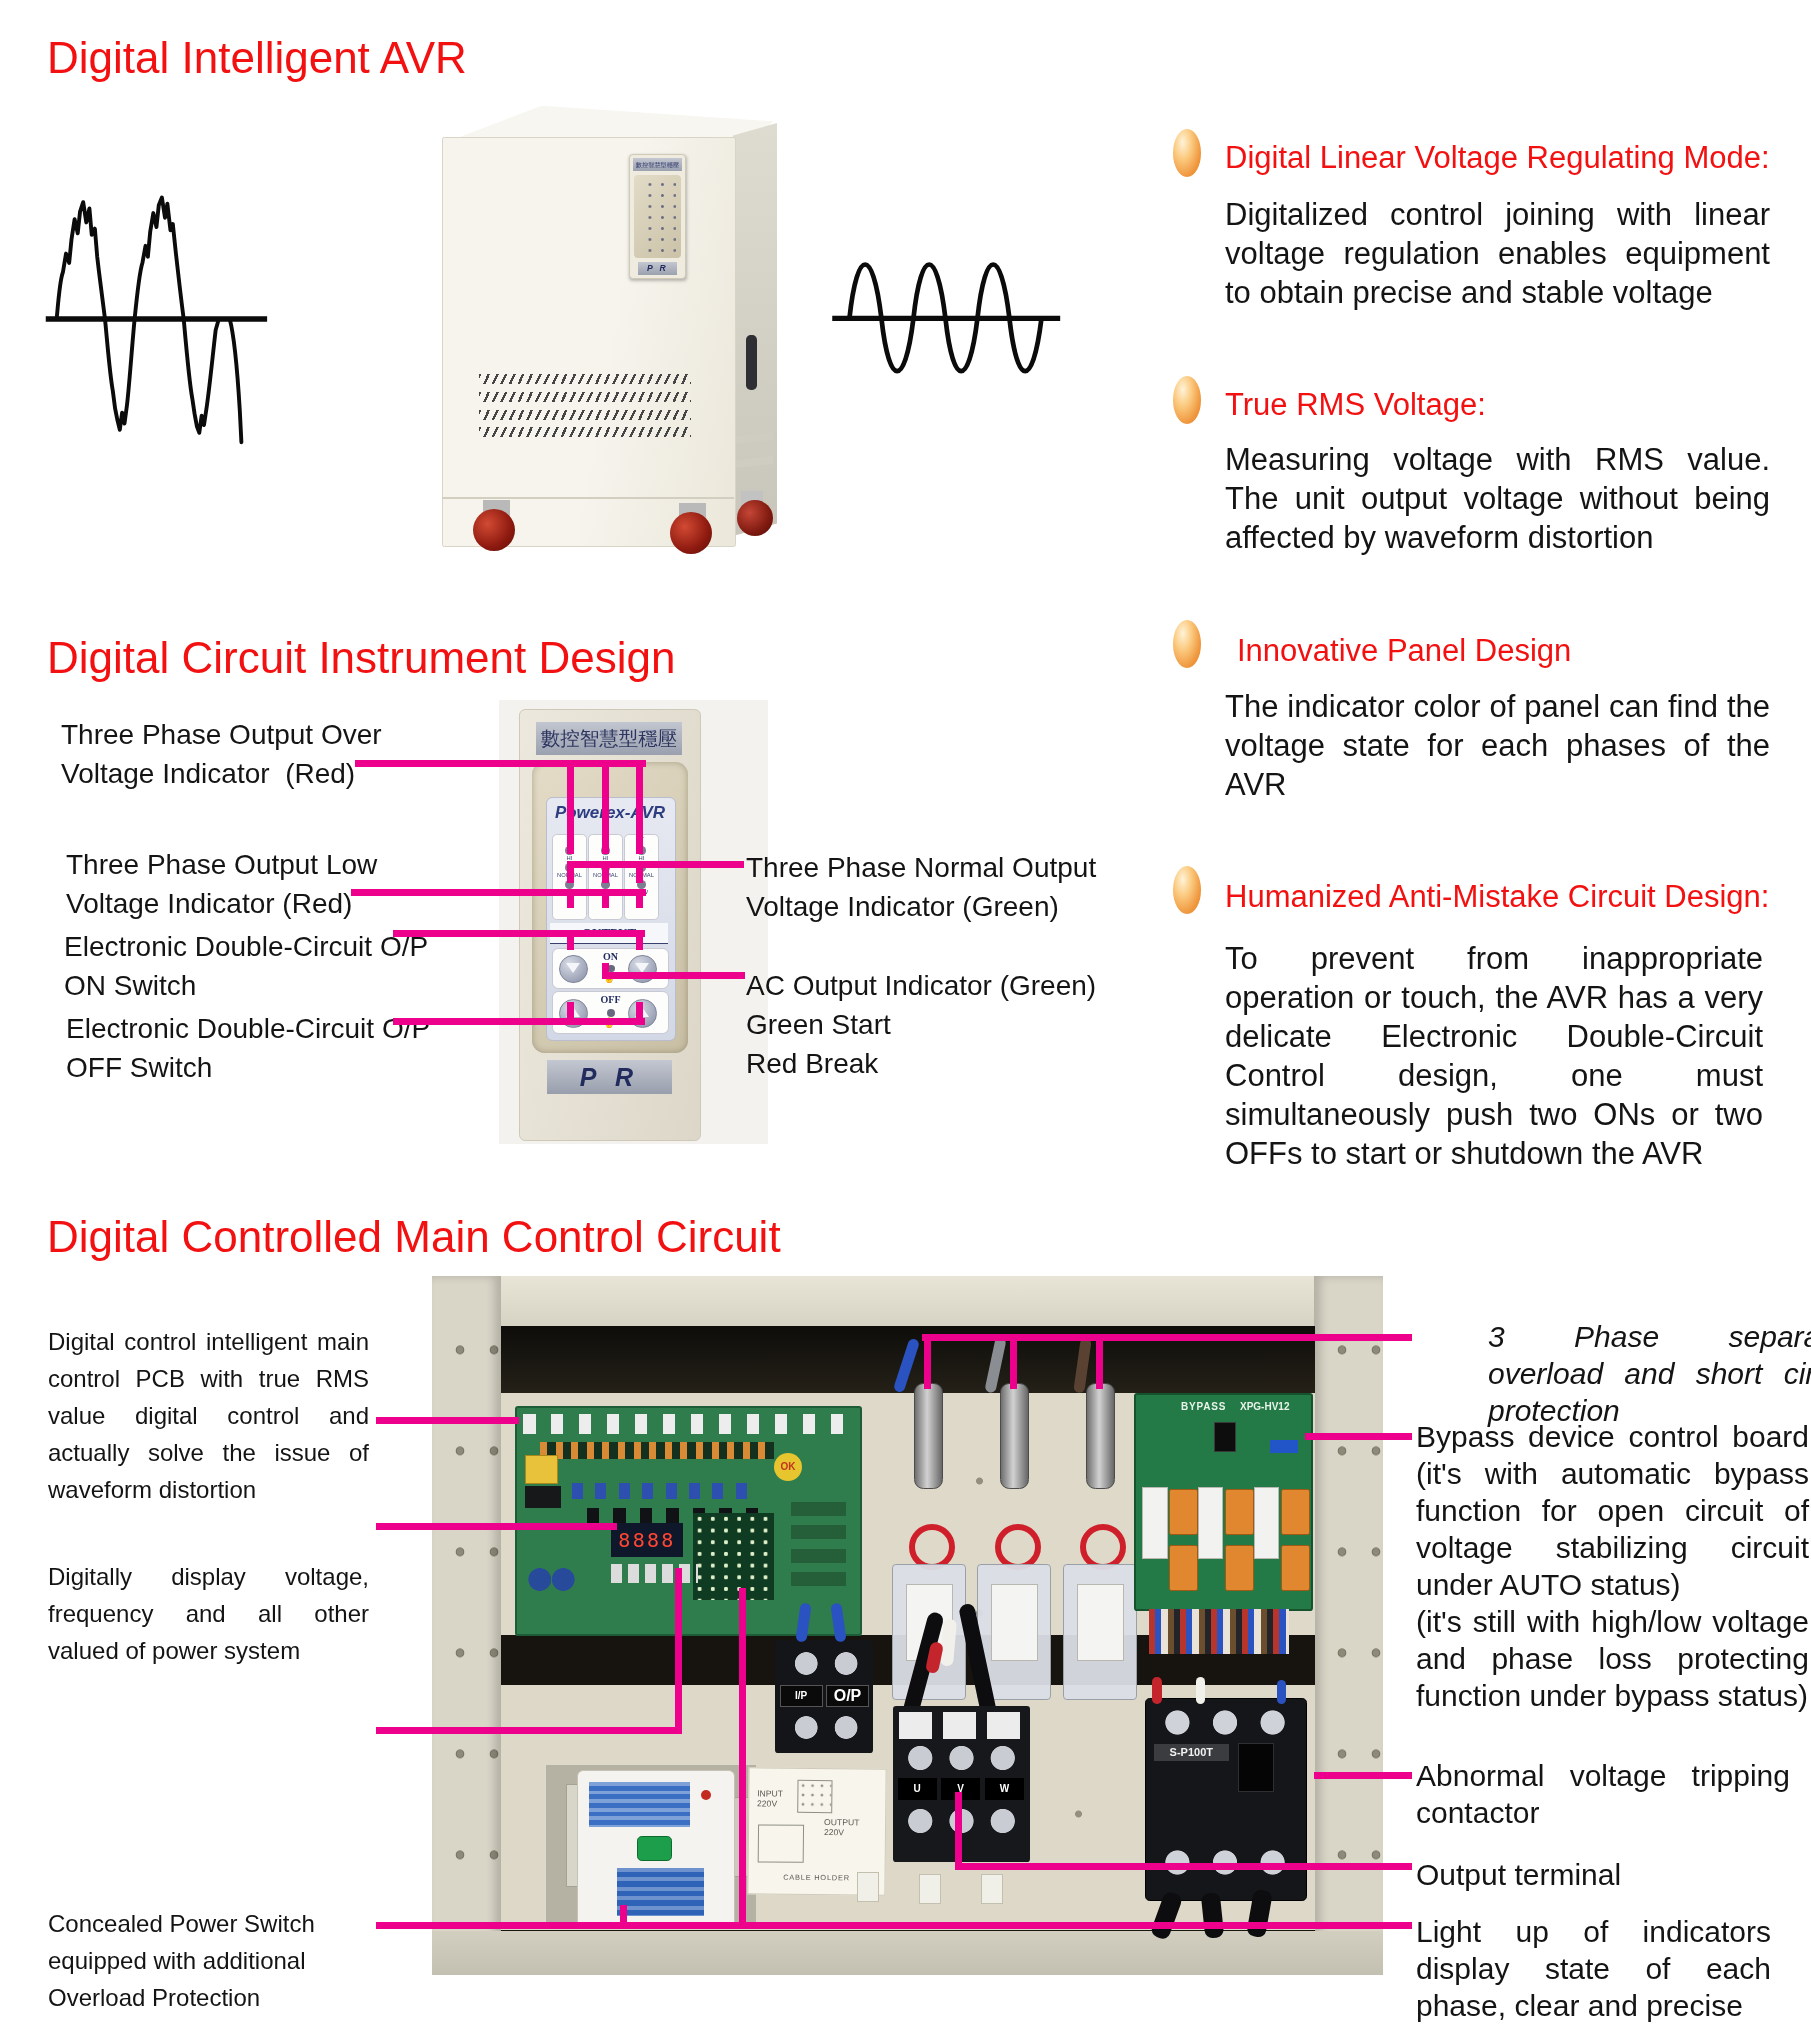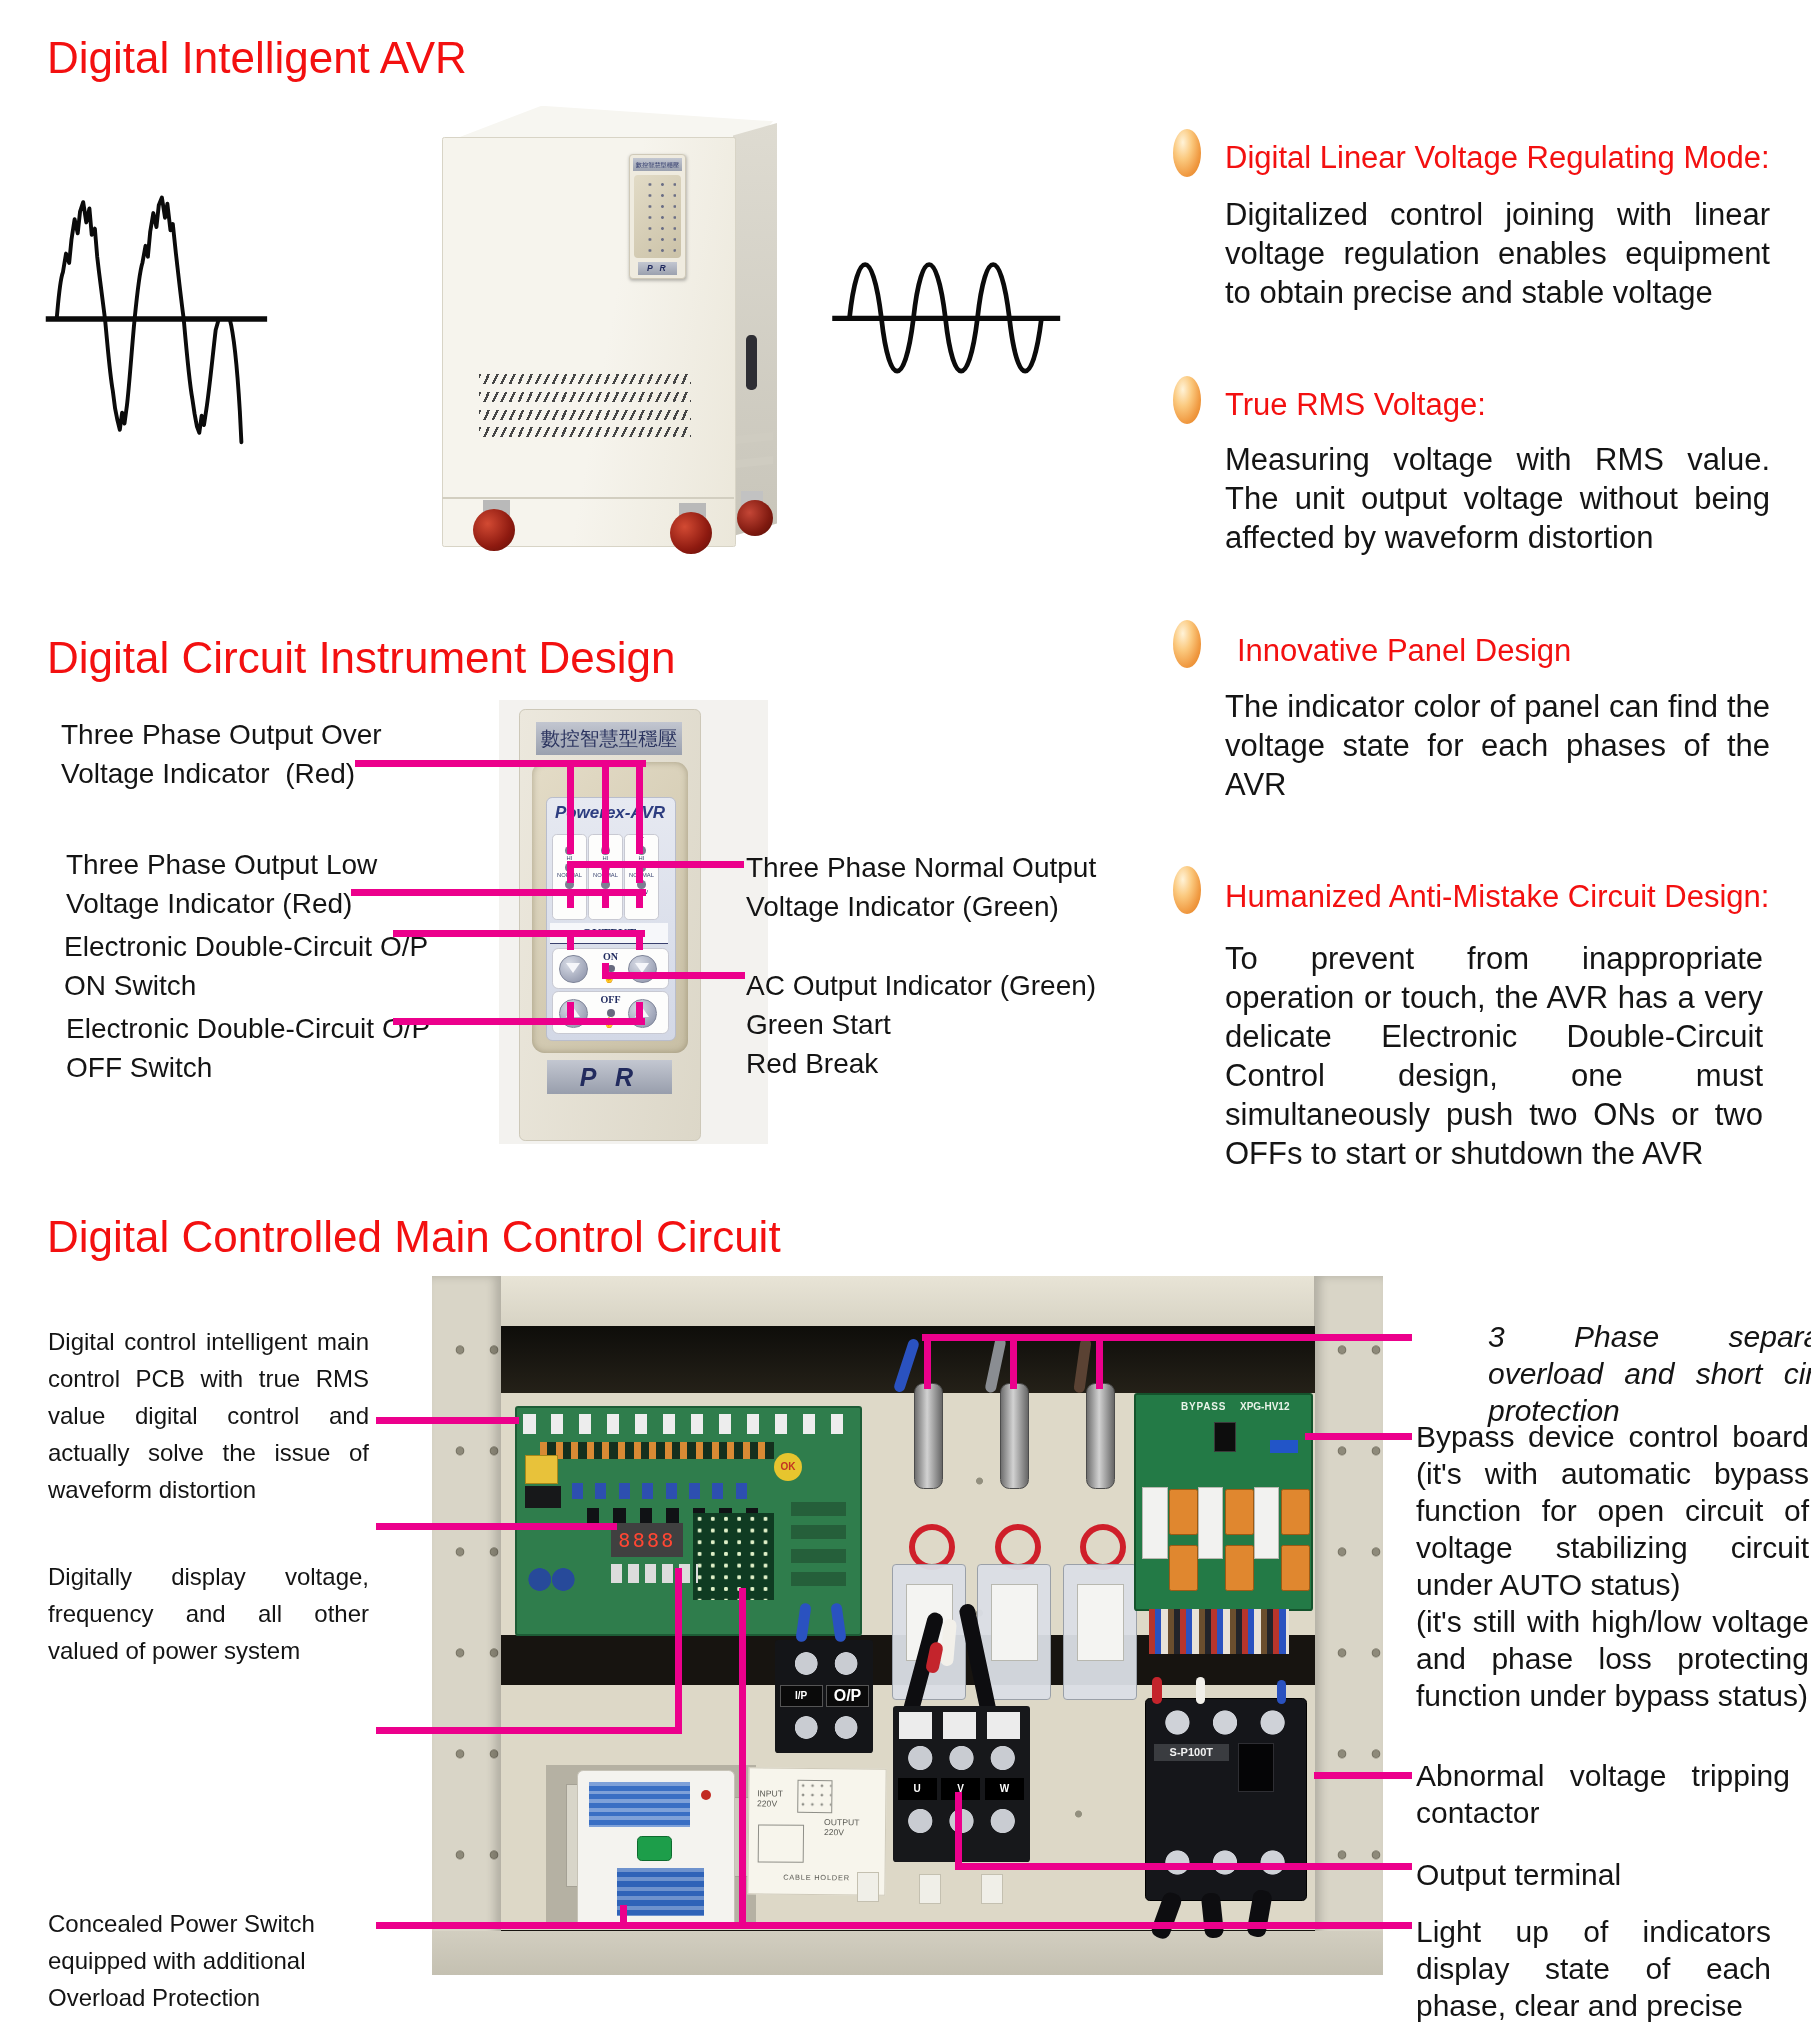--- a/index.html
+++ b/index.html
@@ -227,21 +227,21 @@
 
     <div style="position:absolute;left:83px;top:130px;width:343px;height:226px;background:#2f7d4c;border:2.3px solid #1d5c36;border-radius:3.1px;">
       <div style="position:absolute;left:6.2px;top:6.2px;width:327px;height:20px;background:repeating-linear-gradient(90deg,#ededed 0 12.5px,rgba(0,0,0,0) 12.5px 28px);"></div>
       <div style="position:absolute;left:23.4px;top:34px;width:234px;height:17px;background:repeating-linear-gradient(90deg,#d88a34 0 7px,#14301e 7px 15.6px);"></div>
       <div style="position:absolute;left:7.8px;top:47px;width:31px;height:26.5px;background:#e8c23a;border:0.8px solid #a8881a;"></div>
       <div style="position:absolute;left:7.8px;top:78px;width:36px;height:22px;background:#17181a;"></div>
       <div style="position:absolute;left:55px;top:75px;width:179px;height:15.6px;background:repeating-linear-gradient(90deg,#2d4fb0 0 11px,rgba(0,0,0,0) 11px 23.4px);"></div>
       <div style="position:absolute;left:70px;top:100px;width:171px;height:18.7px;background:repeating-linear-gradient(90deg,#101215 0 12.5px,rgba(0,0,0,0) 12.5px 26.5px);"></div>
       <div style="position:absolute;left:257px;top:45px;width:28px;height:28px;border-radius:50%;background:#e7c52e;color:#c23322;font-size:10px;font-weight:bold;text-align:center;line-height:28px;">OK</div>
       <div style="position:absolute;left:11px;top:156px;width:47px;height:31px;background:radial-gradient(circle at 25% 50%,#274a9a 11px,rgba(0,0,0,0) 11.7px),radial-gradient(circle at 75% 50%,#274a9a 11px,rgba(0,0,0,0) 11.7px);"></div>
-      <div style="position:absolute;left:94px;top:115px;width:72px;height:34px;background:#404040;color:#ff4633;font-family:'DejaVu Sans Mono',monospace;font-size:20px;line-height:34px;text-align:center;letter-spacing:2.3px;">8888</div>
+      <div style="position:absolute;left:94px;top:115px;width:72px;height:34px;background:#0f172a;color:#ff4633;font-family:'DejaVu Sans Mono',monospace;font-size:20px;line-height:34px;text-align:center;letter-spacing:2.3px;">8888</div>
       <div style="position:absolute;left:176px;top:105px;width:81px;height:87px;background:#0f3b22;background-image:radial-gradient(circle,#dff0c8 0 1.9px,rgba(0,0,0,0) 2.3px);background-size:13.2px 11.7px;"></div>
       <div style="position:absolute;left:94px;top:156px;width:87px;height:18.7px;background:repeating-linear-gradient(90deg,#dcdcdc 0 11px,rgba(0,0,0,0) 11px 17px);"></div>
       <div style="position:absolute;left:274px;top:94px;width:55px;height:94px;background:repeating-linear-gradient(180deg,#255f3a 0 14px,#2f7d4c 14px 23.4px);"></div>
     </div>
 
     <div style="position:absolute;left:469px;top:62px;width:11px;height:55px;background:#2a52c0;border-radius:5.5px;transform:rotate(18deg);"></div>
     <div style="position:absolute;left:558px;top:61px;width:11px;height:56px;background:#8a8d92;border-radius:5.5px;transform:rotate(12deg);"></div>
     <div style="position:absolute;left:645px;top:62px;width:11px;height:55px;background:#5a4233;border-radius:5.5px;transform:rotate(8deg);"></div>
     <div style="position:absolute;left:482px;top:107px;width:26.5px;height:104px;background:linear-gradient(90deg,#6f6f6f,#d2d2d2 45%,#676767);border:1.6px solid #4c4c4c;border-radius:9.4px;"></div>
     <div style="position:absolute;left:568px;top:107px;width:26.5px;height:104px;background:linear-gradient(90deg,#6f6f6f,#d2d2d2 45%,#676767);border:1.6px solid #4c4c4c;border-radius:9.4px;"></div>

